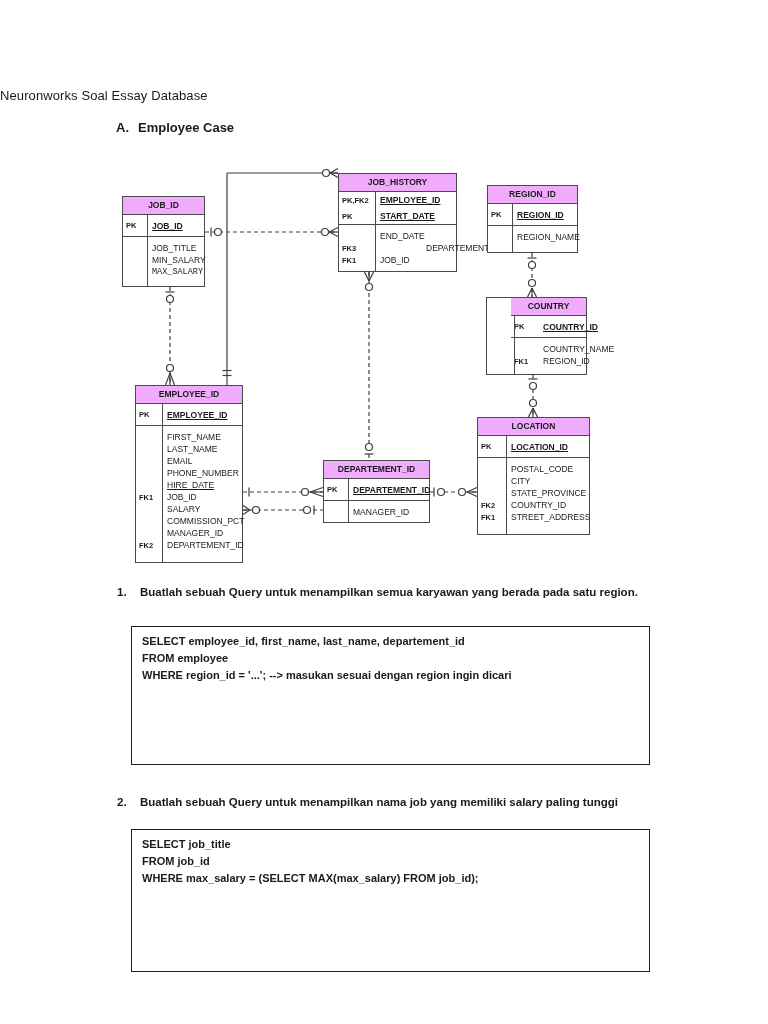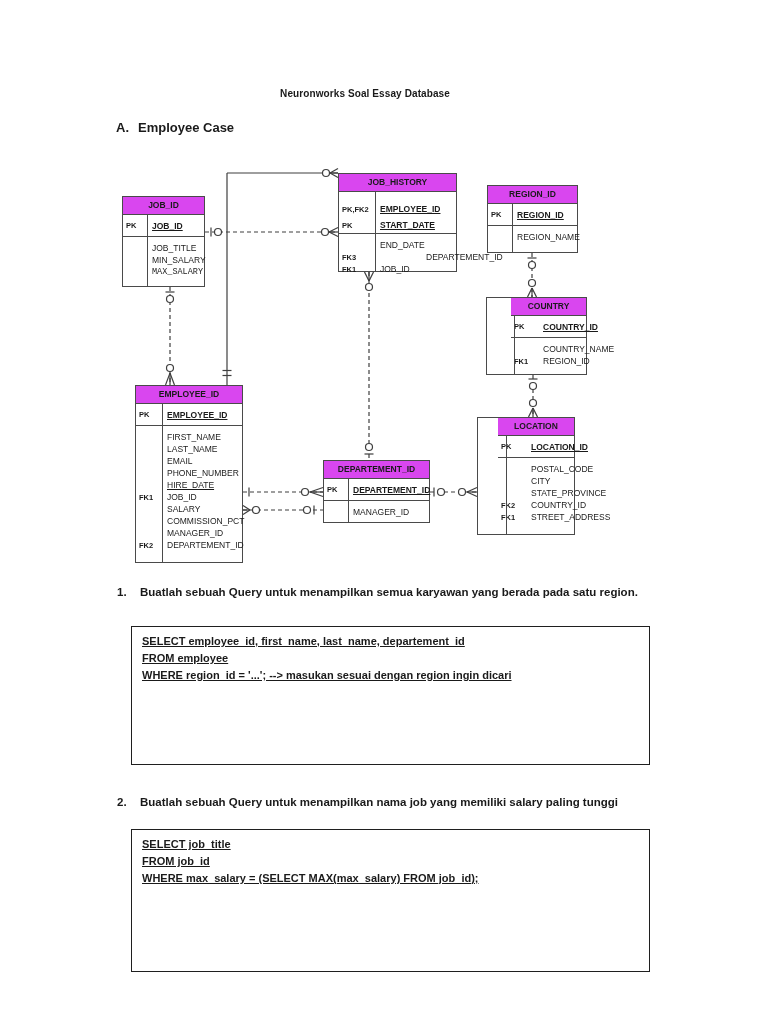--- a/index.html
+++ b/index.html
@@ -1,53 +1,53 @@
 <!DOCTYPE html>
 <html><head>
 <meta charset="utf-8">
 <style>
   html,body { margin:0; padding:0; background:#ffffff; }
   .page {
     position:relative; width:768px; height:1024px; background:#fff;
     font-family:"Liberation Sans", sans-serif; color:#1a1a1a; overflow:hidden;
   }
   .doc-title {
-    position:absolute; top:88px; left:0; width:730px; text-align:center;
-    font-size:10px; font-weight:bold; letter-spacing:.1px;
+    position:absolute; top:88px; left:0; width:730px; 
+    font-size:13px; font-weight:normal; letter-spacing:.1px;
   }
   .section-heading { position:absolute; top:120px; left:116px; font-size:13px; font-weight:bold; }
   .section-heading .lbl { display:inline-block; width:22px; }
 
   
   .ertable {
     position:absolute; background:#fff; border:1px solid #4a4a4a; box-sizing:border-box;
   }
   .ertable .ttl {
-    height:17px; background:#d946ef; border-bottom:1px solid #4a4a4a;
+    height:17px; background:#f0abfc; border-bottom:1px solid #4a4a4a;
     text-align:center; font-weight:bold; font-size:8.5px; line-height:17px;
   }
   .sec { position:relative; box-sizing:border-box; }
   .sec.pk { border-bottom:1px solid #4a4a4a; }
   .sec.bd { padding-top:5px; }
   .row { display:flex; align-items:center; }
   .key { flex:0 0 auto; box-sizing:border-box; padding-left:3px; font-size:7.5px; font-weight:bold; white-space:nowrap; }
   .fld { padding-left:5px; font-size:8.5px; white-space:nowrap; }
   .sec.pk .fld { font-weight:bold; text-decoration:underline; }
   .vline { position:absolute; top:17px; bottom:0; width:1px; background:#4a4a4a; }
 
   svg.rel { position:absolute; left:0; top:0; pointer-events:none; }
 
   
   .q { position:absolute; left:117px; display:flex; font-size:11.5px; font-weight:bold; line-height:14px; white-space:nowrap; }
   .q .qnum { width:23px; flex:0 0 auto; }
   .sqlbox {
     position:absolute; border:1.5px solid #1f1f1f; box-sizing:border-box;
     padding:6px 10px; font-size:11px; font-weight:bold; line-height:17px;
   }
-  .sqlline { white-space:pre;text-decoration:underline; }
+  .sqlline { white-space:pre; }
 </style>
 </head>
 <body>
 
 <div class="page">
 
   <div class="doc-title">Neuronworks Soal Essay Database</div>
 
   <div class="section-heading">
     <span class="lbl">A.</span><span>Employee Case</span>
@@ -74,21 +74,21 @@
           <div class="row" style="height: 12px; font-family: Liberation Mono, monospace;">
             <span class="key" style="width: 24px;"></span>
             <span class="fld">MAX_SALARY</span>
           </div>
         </div>
         <div class="vline" style="left: 24px;"></div>
       </div>
       <div class="ertable" style="left: 338px; top: 173px; width: 119px; height: 99px;">
         <div class="ttl">JOB_HISTORY</div>
         <div class="sec pk">
-          <div class="row" style="height: 16px; margin-top: 9px;">
+          <div class="row" style="height: 16px;">
             <span class="key" style="width: 36px;">PK,FK2</span>
             <span class="fld">EMPLOYEE_ID</span>
           </div>
           <div class="row" style="height: 16px;">
             <span class="key" style="width: 36px;">PK</span>
             <span class="fld">START_DATE</span>
           </div>
         </div>
         <div class="sec bd">
           <div class="row" style="height: 12px;">
@@ -135,21 +135,21 @@
             <span class="key" style="width: 27px;"></span>
             <span class="fld">COUNTRY_NAME</span>
           </div>
           <div class="row" style="height: 12px;">
             <span class="key" style="width: 27px;">FK1</span>
             <span class="fld">REGION_ID</span>
           </div>
         </div>
         <div class="vline" style="left: 27px;"></div>
       </div>
-      <div class="ertable" style="left: 477px; top: 417px; width: 98px; height: 118px; padding-left: 20px;">
+      <div class="ertable" style="left: 477px; top: 417px; width: 113px; height: 118px;">
         <div class="ttl">LOCATION</div>
         <div class="sec pk">
           <div class="row" style="height: 21px;">
             <span class="key" style="width: 28px;">PK</span>
             <span class="fld">LOCATION_ID</span>
           </div>
         </div>
         <div class="sec bd">
           <div class="row" style="height: 12px;">
             <span class="key" style="width: 28px;"></span>

